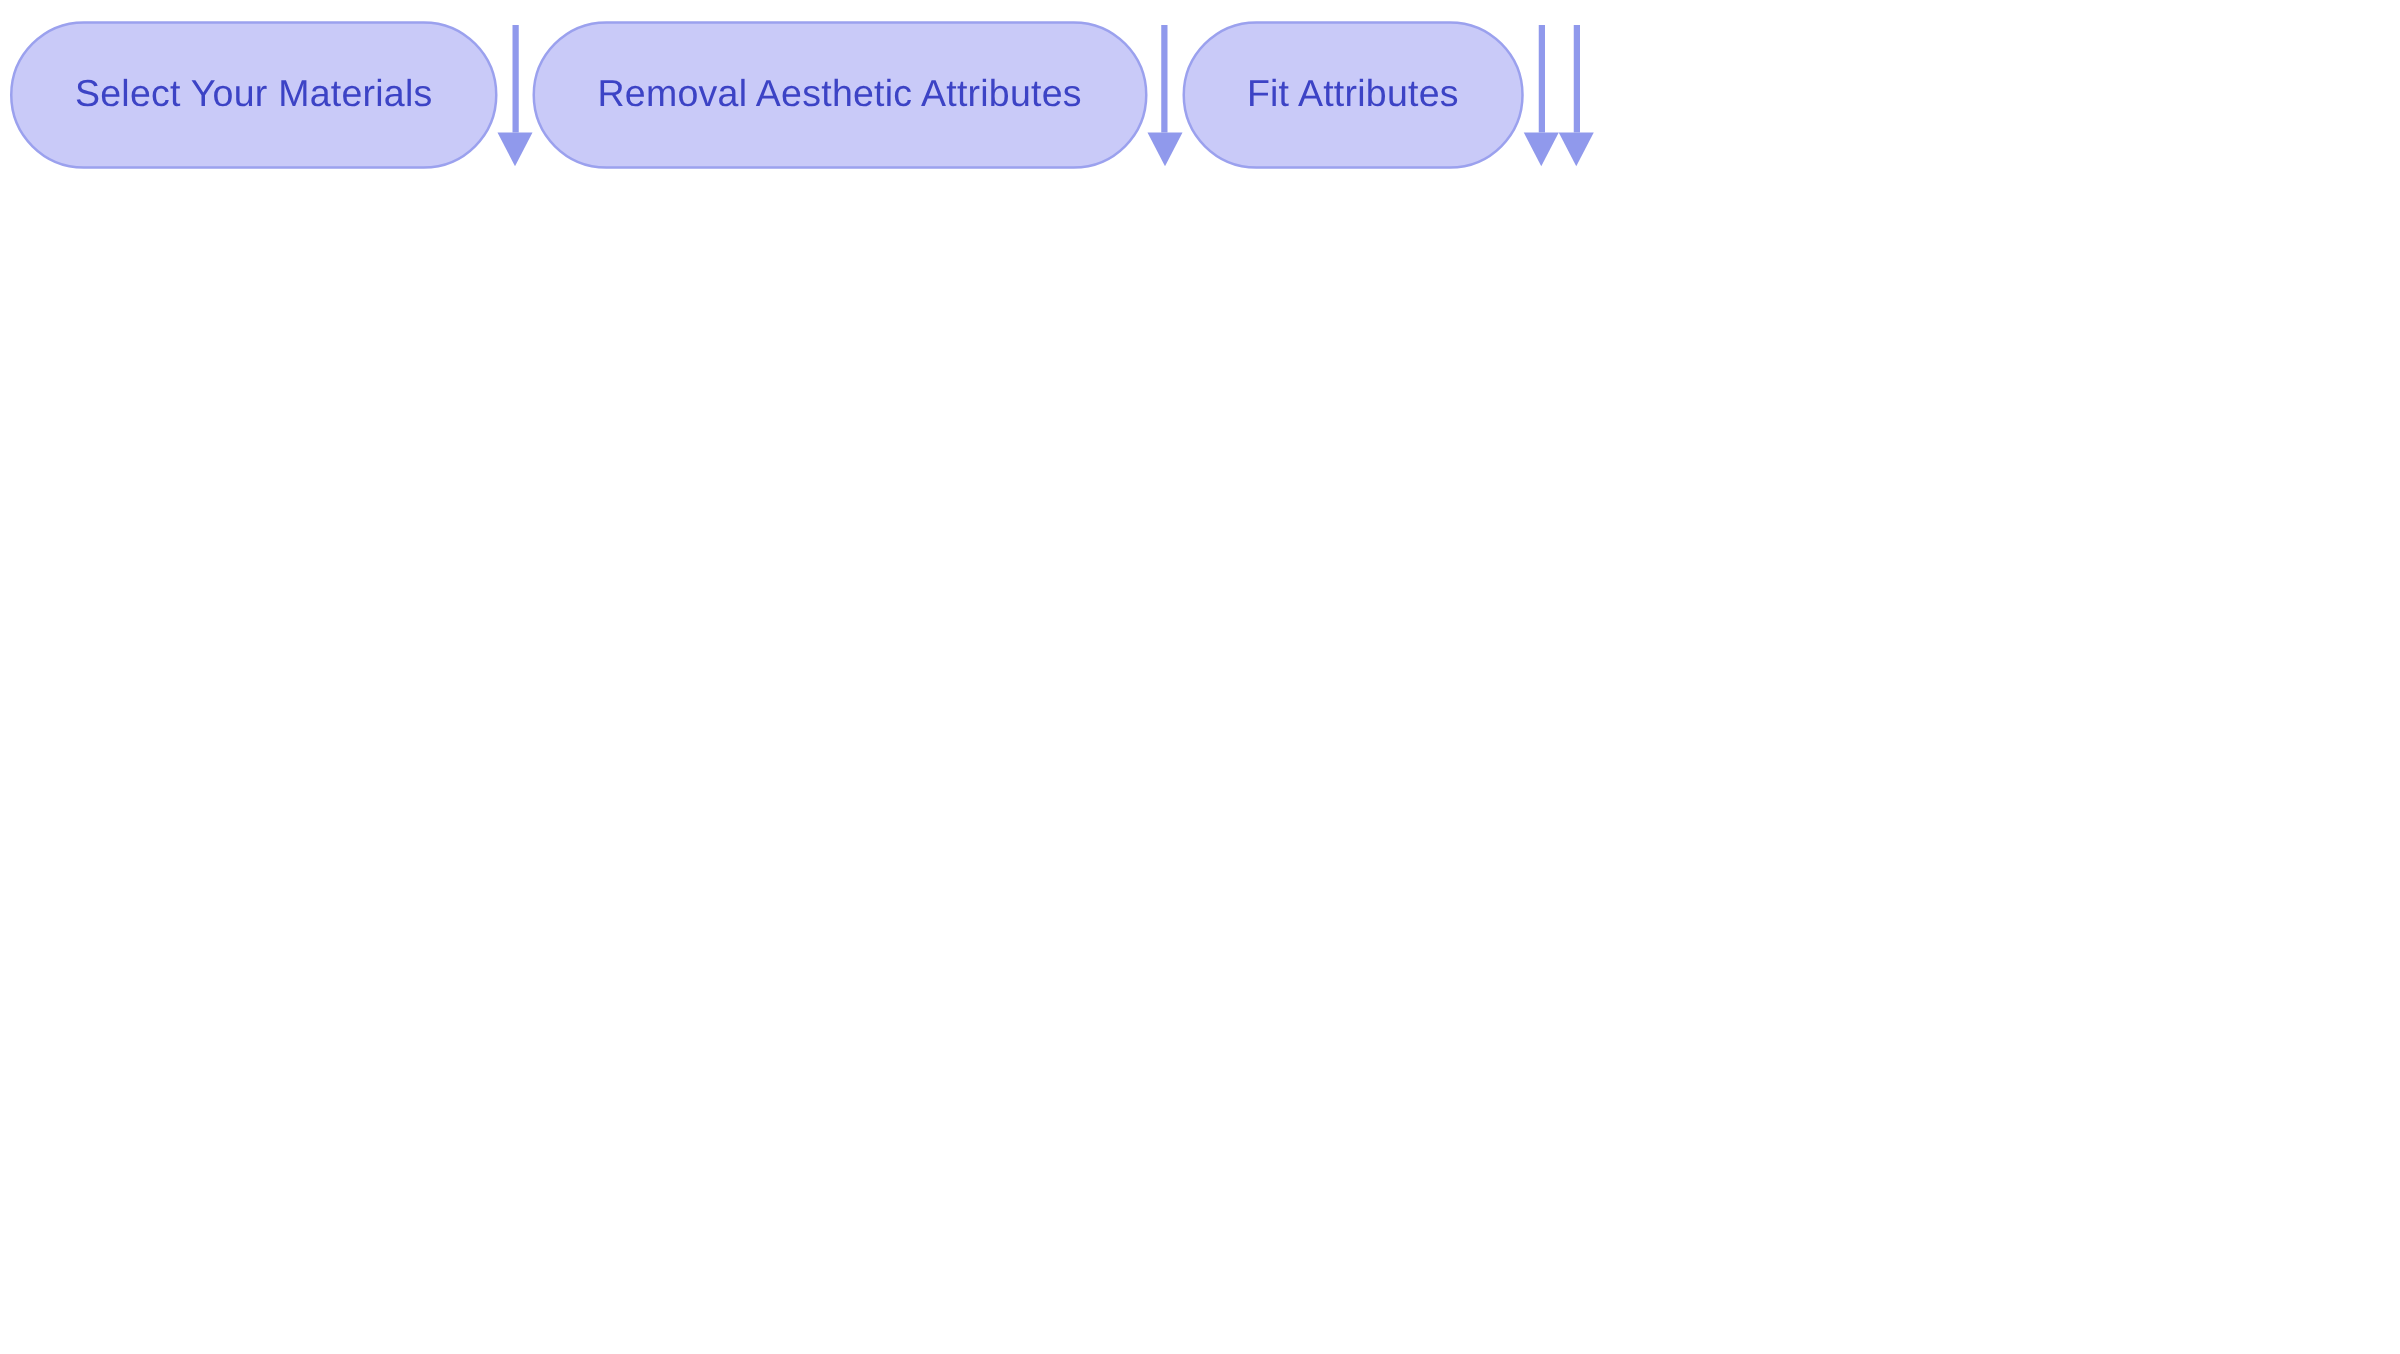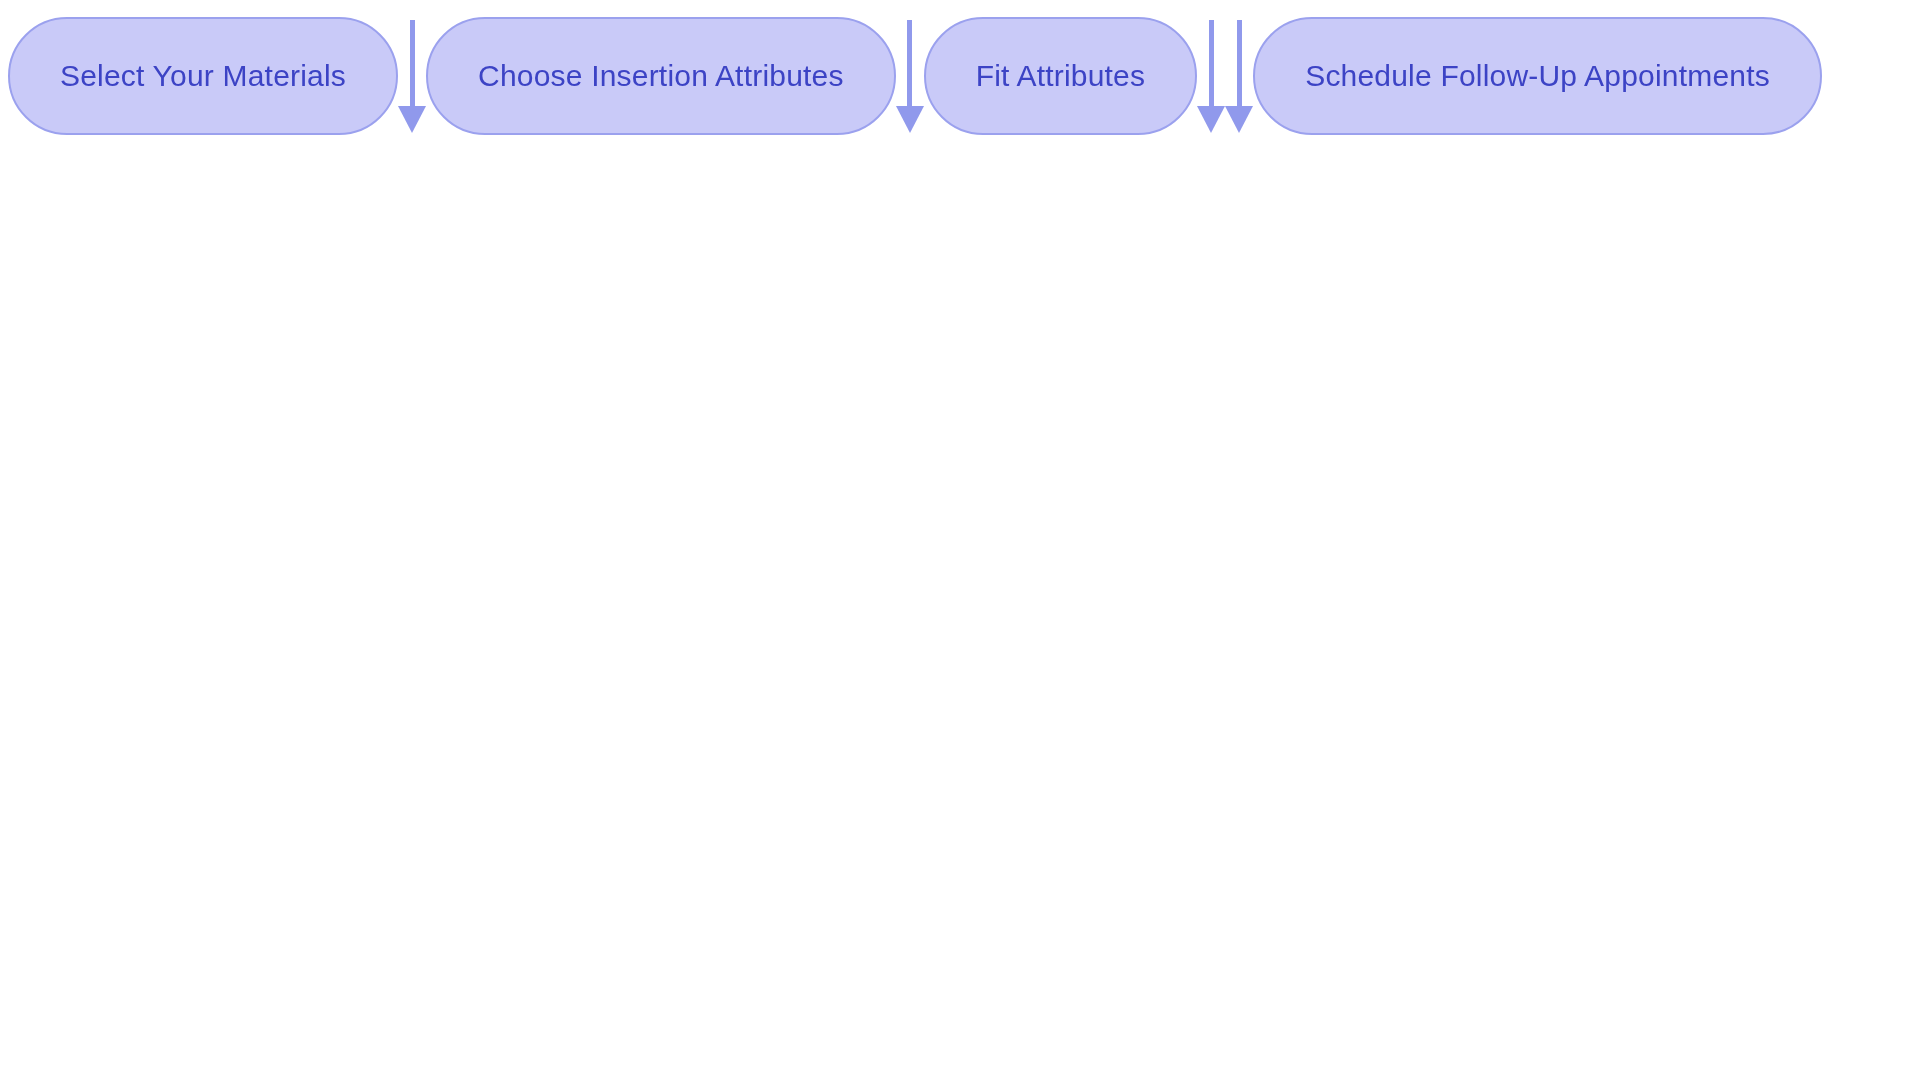--- a/index.html
+++ b/index.html
@@ -75,21 +75,21 @@
     <div class="node">
       <span>Select Your Materials</span>
     </div>
 
     <div class="connector">
       <div class="stem"></div>
       <div class="head"></div>
     </div>
 
     <div class="node">
-      <span>Choose Insertion Attributes</span>
+      <span>Removal Aesthetic Attributes</span>
     </div>
 
     <div class="connector">
       <div class="stem"></div>
       <div class="head"></div>
     </div>
 
     <div class="node">
       <span>Fit Attributes</span>
     </div>
@@ -98,18 +98,15 @@
       <div class="stem"></div>
       <div class="head"></div>
     </div>
 
 
     <div class="connector">
       <div class="stem"></div>
       <div class="head"></div>
     </div>
 
-    <div class="node">
-      <span>Schedule Follow-Up Appointments</span>
-    </div>
 
   </div>
 </div>
 
 </body></html>

